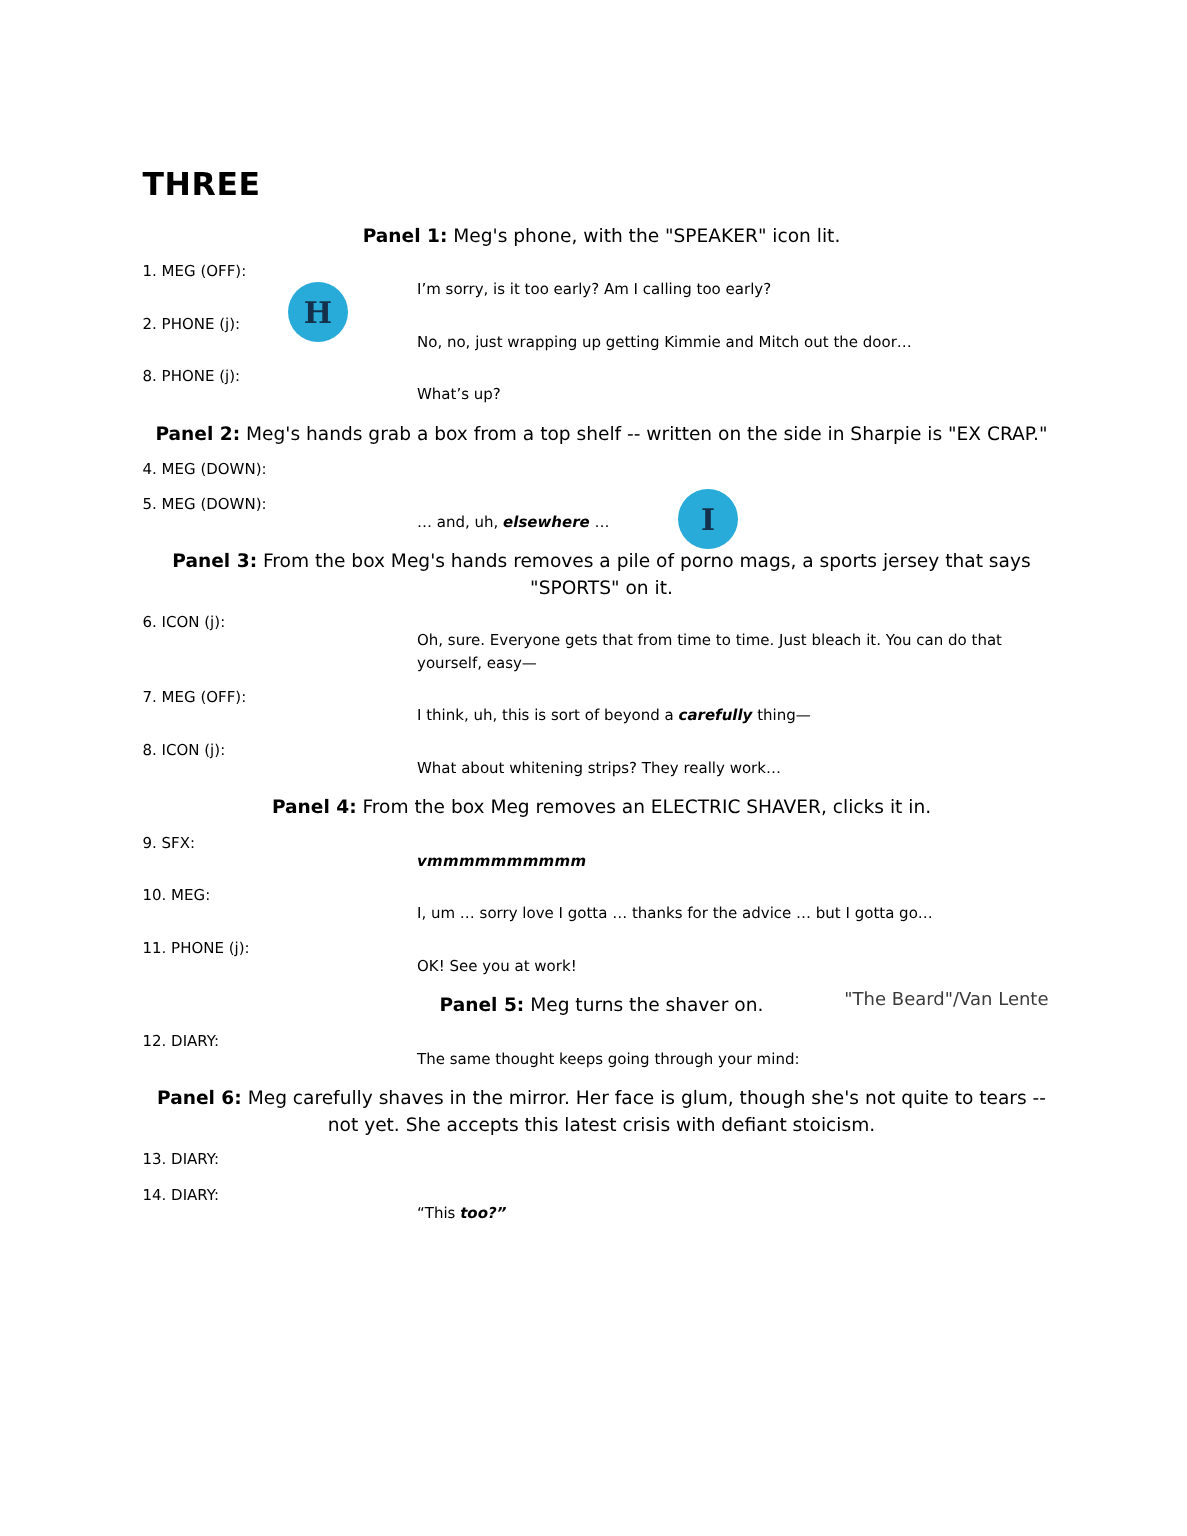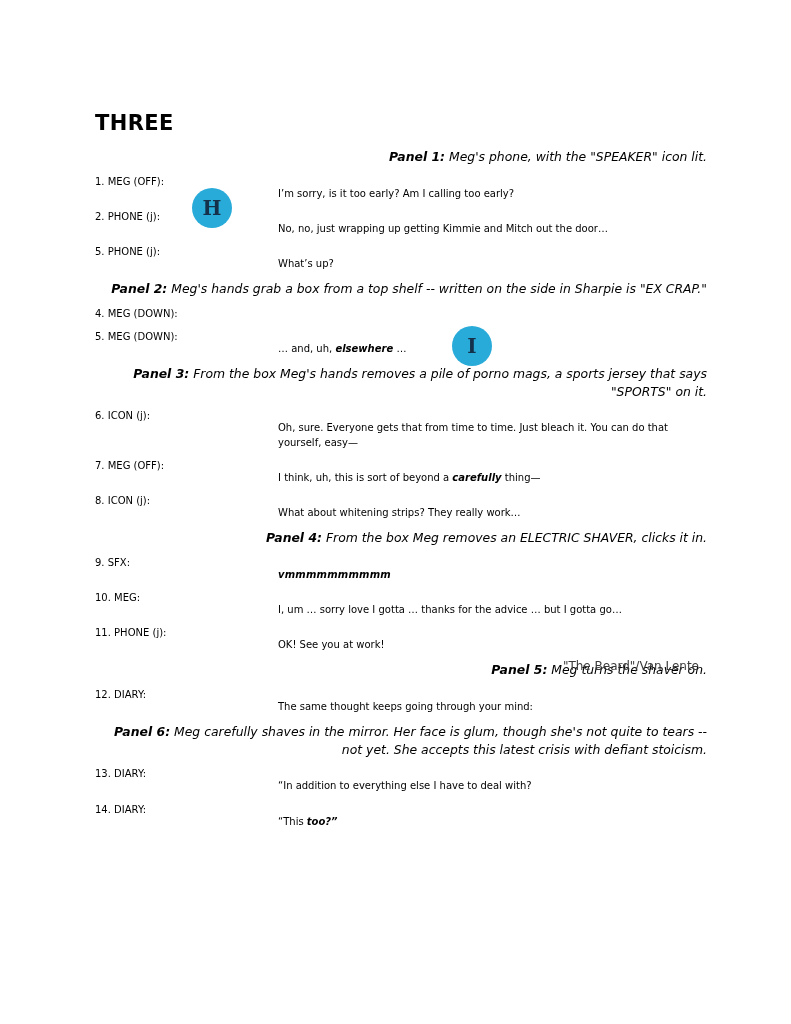--- a/index.html
+++ b/index.html
@@ -41,22 +41,21 @@
     margin: 0 0 13px 0;
     line-height: 1.1;
     font-family: "DejaVu Sans", sans-serif;
   }
 
   
   .panel-row {
     font-size: 12.4px;
     line-height: 1.42;
     margin: 0 0 9px 0;
-    text-align: right;
-    font-style: italic;
+    text-align: center;
   }
   .panel-label {
     font-weight: bold;
   }
 
   
   .dlg-row {
     display: flex;
     align-items: flex-start;
     margin: 0 0 9px 0;
@@ -153,21 +152,21 @@
       <div class="dlg-speaker">1. MEG (OFF):</div>
       <div class="dlg-text">I’m sorry, is it too early? Am I calling too early?</div>
     </div>
 
     <div class="dlg-row">
       <div class="dlg-speaker">2. PHONE (j):</div>
       <div class="dlg-text">No, no, just wrapping up getting Kimmie and Mitch out the door…</div>
     </div>
 
     <div class="dlg-row">
-      <div class="dlg-speaker">5. PHONE (j):</div>
+      <div class="dlg-speaker">8. PHONE (j):</div>
       <div class="dlg-text">What’s up?</div>
     </div>
 
     <p class="panel-row"><span class="panel-label">Panel 2:</span><span> Meg's hands grab a box from a top shelf -- written on the side in Sharpie is "EX CRAP."</span></p>
 
     <div class="dlg-row">
       <div class="dlg-speaker">4. MEG (DOWN):</div>
     </div>
 
     <div class="dlg-row">
@@ -213,21 +212,20 @@
 
     <div class="dlg-row">
       <div class="dlg-speaker">12. DIARY:</div>
       <div class="dlg-text">The same thought keeps going through your mind:</div>
     </div>
 
     <p class="panel-row"><span class="panel-label">Panel 6:</span><span> Meg carefully shaves in the mirror. Her face is glum, though she's not quite to tears -- not yet. She accepts this latest crisis with defiant stoicism.</span></p>
 
     <div class="dlg-row">
       <div class="dlg-speaker">13. DIARY:</div>
-      <div class="dlg-text">“In addition to everything else I have to deal with?</div>
     </div>
 
     <div class="dlg-row">
       <div class="dlg-speaker">14. DIARY:</div>
       <div class="dlg-text"><span>“This </span><em class="b">too?”</em></div>
     </div>
 
   </div>
 
   <div class="badge" id="badge-h">

